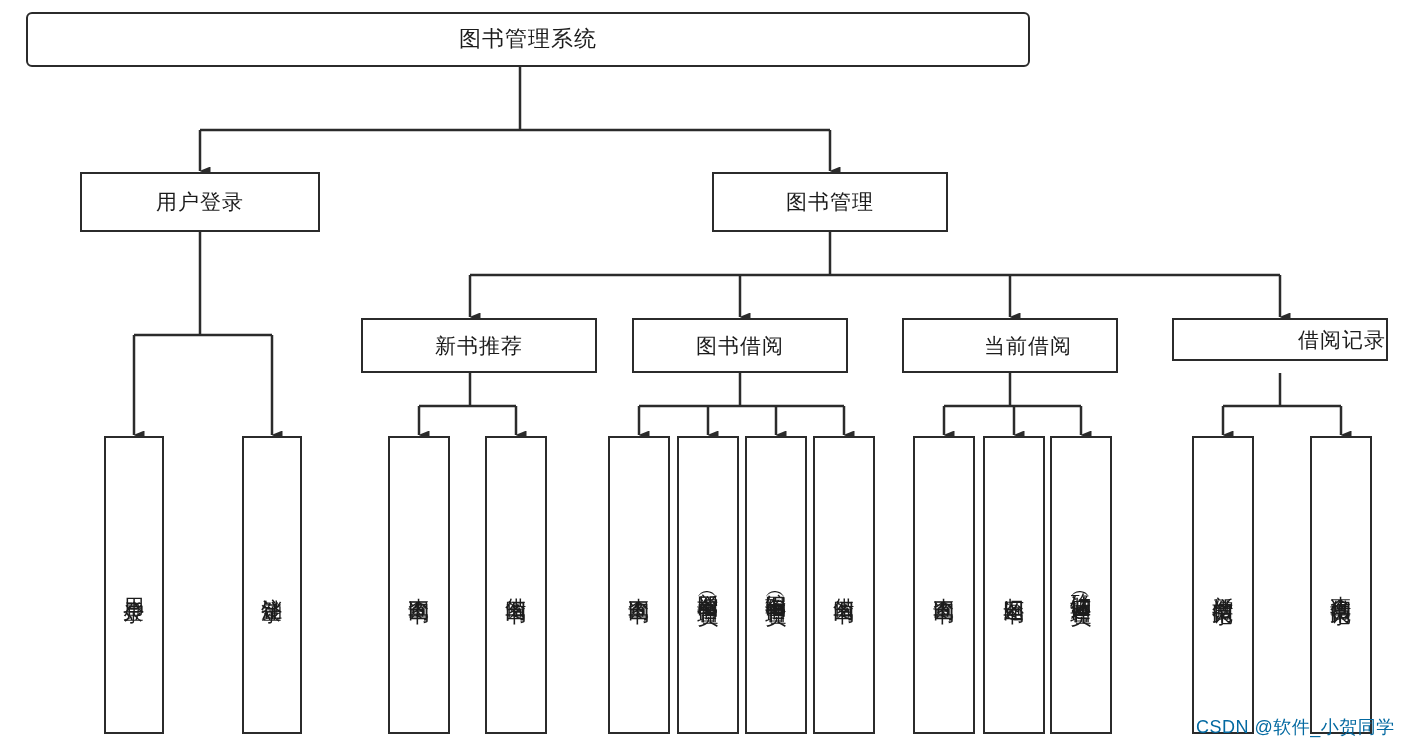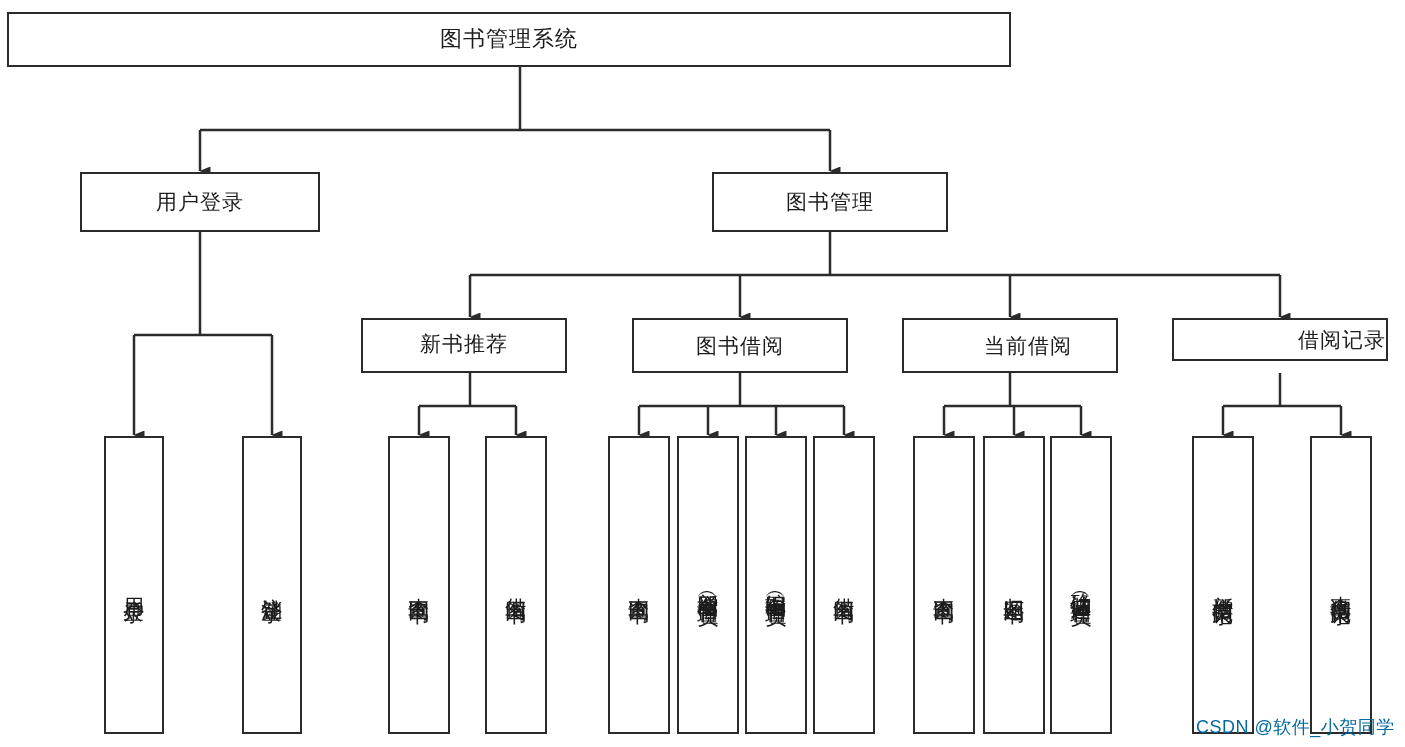--- a/index.html
+++ b/index.html
@@ -113,30 +113,30 @@
         <line x1="944" y1="406" x2="944" y2="435" stroke="#2b2b2b" stroke-width="2.5" marker-end="url(#arrowhead)"></line>
         <line x1="1014" y1="406" x2="1014" y2="435" stroke="#2b2b2b" stroke-width="2.5" marker-end="url(#arrowhead)"></line>
         <line x1="1081" y1="406" x2="1081" y2="435" stroke="#2b2b2b" stroke-width="2.5" marker-end="url(#arrowhead)"></line>
         <line x1="1280" y1="373" x2="1280" y2="406" stroke="#2b2b2b" stroke-width="2.5"></line>
         <line x1="1223" y1="406" x2="1341" y2="406" stroke="#2b2b2b" stroke-width="2.5"></line>
         <line x1="1223" y1="406" x2="1223" y2="435" stroke="#2b2b2b" stroke-width="2.5" marker-end="url(#arrowhead)"></line>
         <line x1="1341" y1="406" x2="1341" y2="435" stroke="#2b2b2b" stroke-width="2.5" marker-end="url(#arrowhead)"></line>
       </g>
   </svg>
   <div id="node-layer">
-      <div class="node-box horizontal root" style="left: 7px; top: 12px; width: 1004px; height: 55px;">
+      <div class="node-box horizontal root" style="left: 26px; top: 12px; width: 1004px; height: 55px; border-radius: 6px;">
         <span class="node-label">图书管理系统</span>
       </div>
       <div class="node-box horizontal" style="left: 80px; top: 172px; width: 240px; height: 60px;">
         <span class="node-label">用户登录</span>
       </div>
       <div class="node-box horizontal" style="left: 712px; top: 172px; width: 236px; height: 60px; align-items: center;">
         <span class="node-label">图书管理</span>
       </div>
-      <div class="node-box horizontal" style="left: 361px; top: 318px; width: 206px; height: 55px; font-family: Liberation Mono, monospace;">
+      <div class="node-box horizontal" style="left: 361px; top: 318px; width: 236px; height: 55px;">
         <span class="node-label">新书推荐</span>
       </div>
       <div class="node-box horizontal" style="left: 632px; top: 318px; width: 216px; height: 55px;">
         <span class="node-label">图书借阅</span>
       </div>
       <div class="node-box horizontal" style="left: 902px; top: 318px; width: 216px; height: 55px; padding-left: 36px;">
         <span class="node-label">当前借阅</span>
       </div>
       <div class="node-box horizontal" style="left: 1172px; top: 318px; width: 216px; height: 43px; justify-content: flex-end;">
         <span class="node-label">借阅记录</span>

